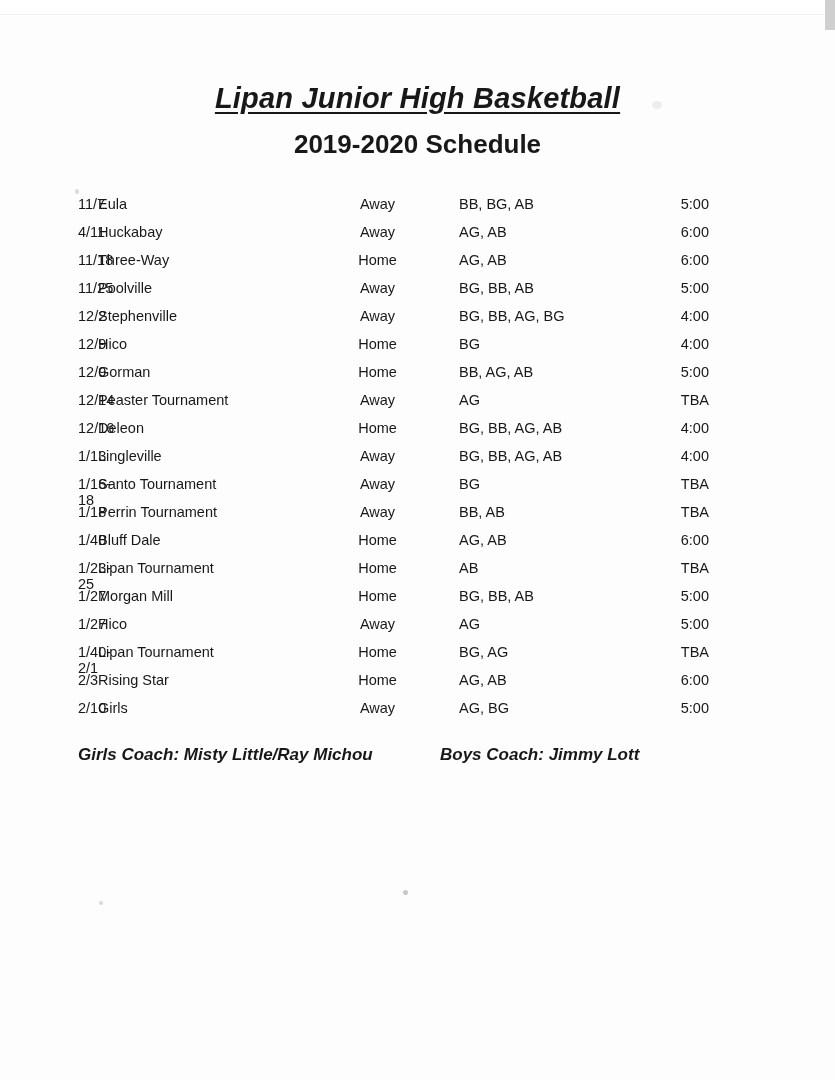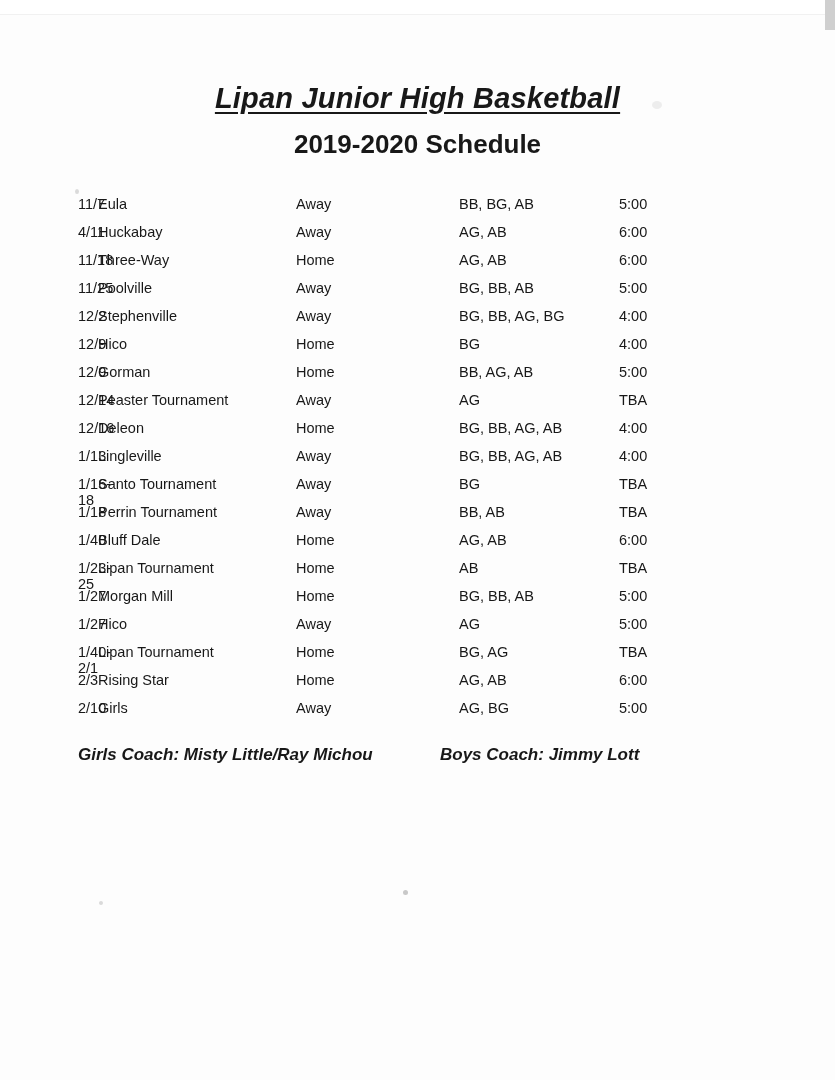--- a/index.html
+++ b/index.html
@@ -72,26 +72,28 @@
   .col-date {
     width: 98px;
     padding-left: 78px;
     box-sizing: border-box;
   }
   .col-opponent {
     width: 198px;
   }
   .col-location {
     width: 163px;
+    text-align: center;
   }
   .col-teams {
     width: 160px;
   }
   .col-time {
     width: 90px;
+    text-align: right;
   }
   .coaches {
     position: absolute;
     top: 745px;
     left: 0;
     width: 835px;
     font-weight: bold;
     font-style: italic;
     font-size: 17px;
     display: flex;

